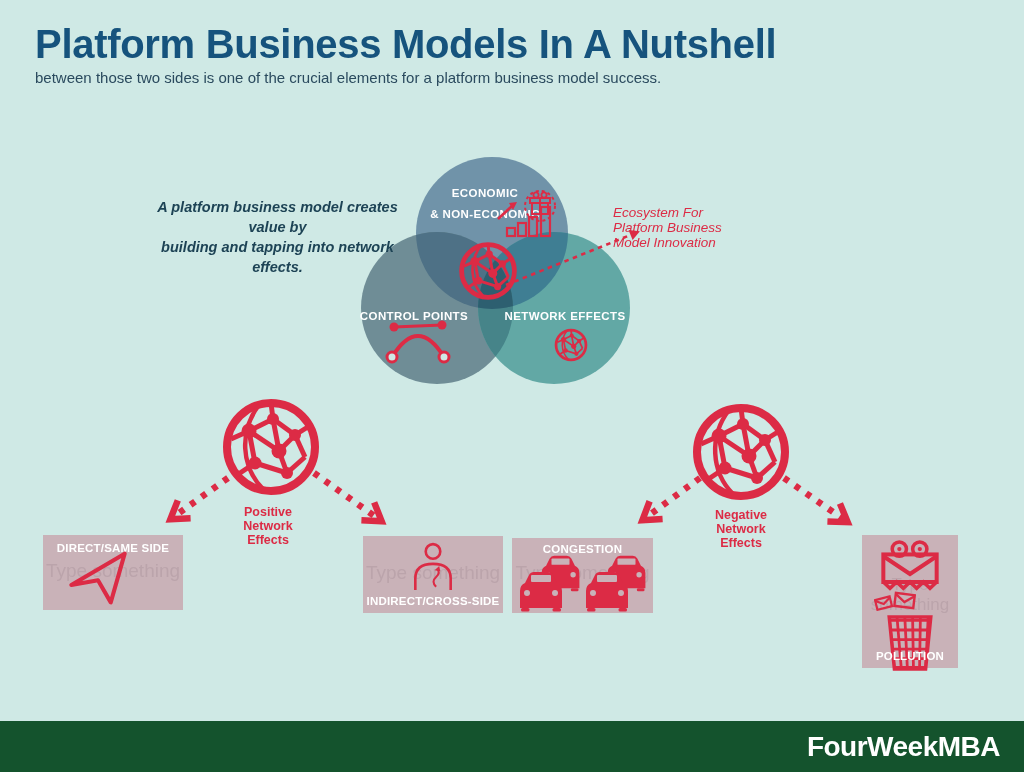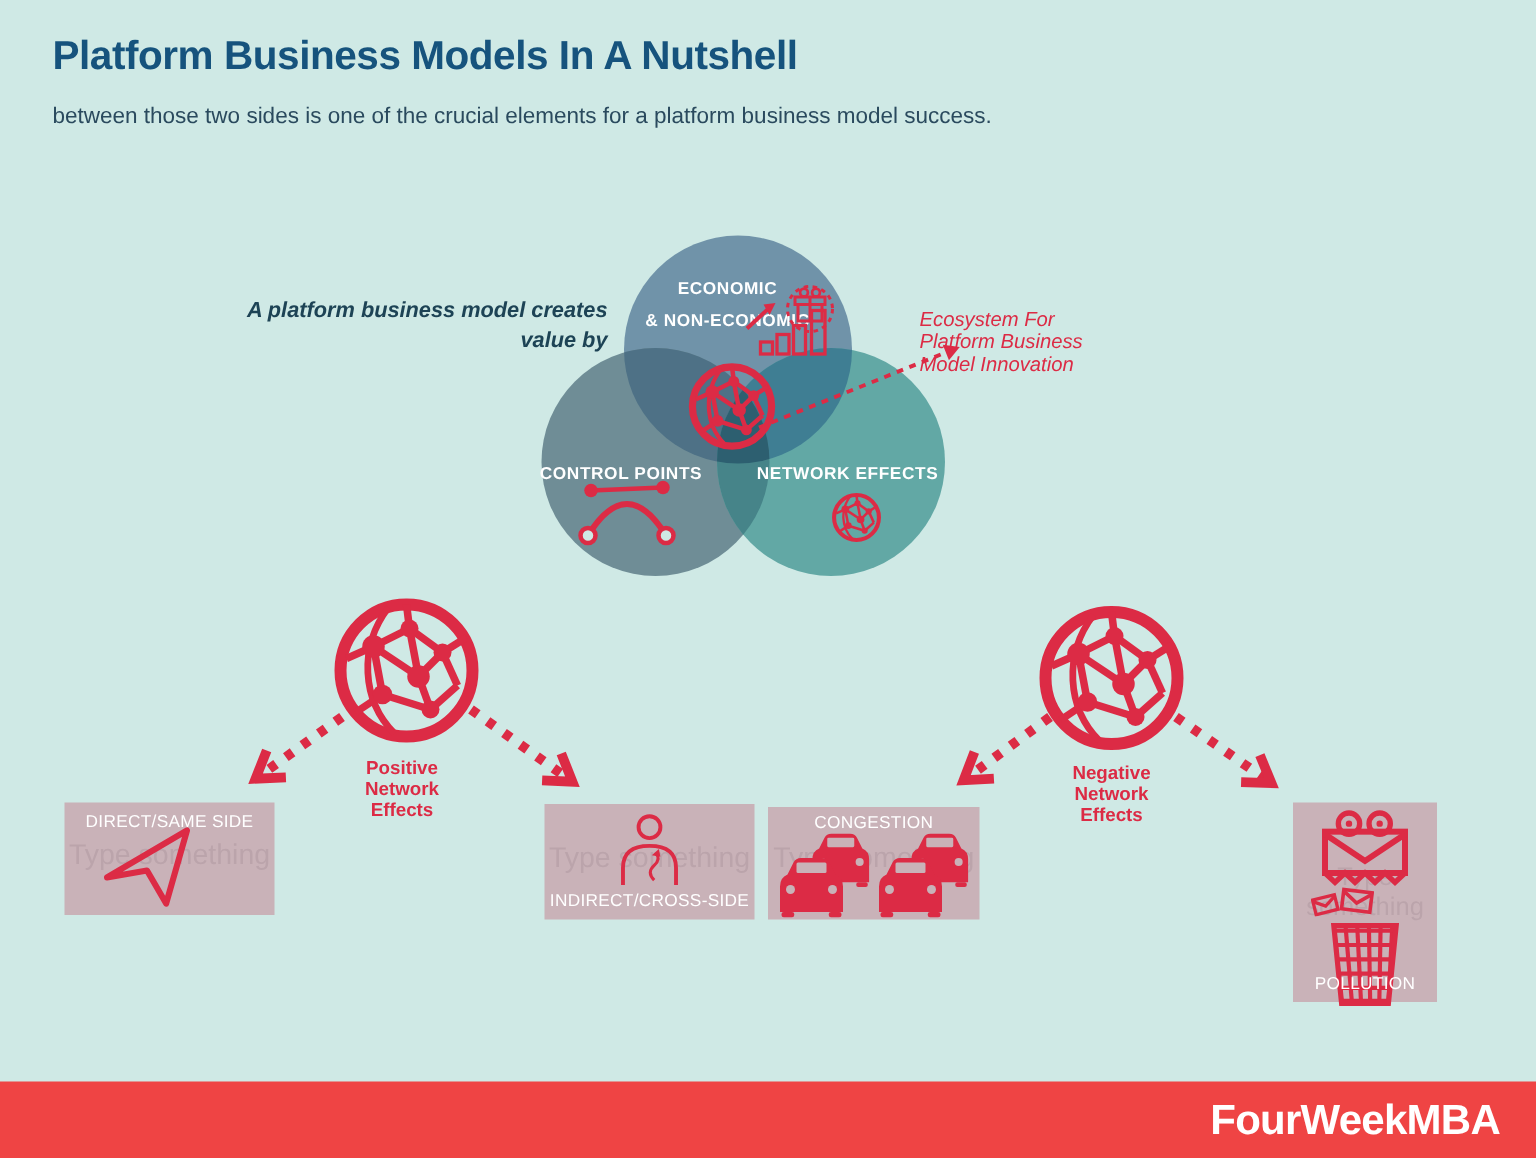--- a/index.html
+++ b/index.html
@@ -1,36 +1,36 @@
 <!DOCTYPE html>
 <html><head>
 <meta charset="utf-8">
 <style>
   html,body{margin:0;padding:0;}
   body{font-family:"Liberation Sans", sans-serif;}
   #canvas{position:relative;width:1024px;height:772px;background:#cfe9e5;overflow:hidden;}
   .abs{position:absolute;}
 
-  .title{left:35px;top:22px;font-size:27px;font-weight:bold;color:#16537d;letter-spacing:-0.3px;}
+  .title{left:35px;top:22px;font-size:40px;font-weight:bold;color:#16537d;letter-spacing:-0.3px;}
   .intro{left:35px;top:66px;width:780px;font-size:15px;line-height:23px;color:#2a4a5e;}
 
   .venn-label{color:#ffffff;font-weight:bold;font-size:11.5px;letter-spacing:0.4px;text-align:center;line-height:21px;}
-  .ann-left{left:150px;top:197px;width:255px;text-align:right;font-size:14.5px;line-height:20px;
+  .ann-left{left:150px;top:197px;width:255px;text-align:center;font-size:14.5px;line-height:20px;
             font-style:italic;font-weight:bold;color:#1d4355;}
   .ann-right{left:613px;top:205px;width:155px;text-align:left;font-size:13.5px;line-height:15px;
              font-style:italic;font-weight:normal;color:#dc2b45;}
 
   .ne-label{width:140px;text-align:center;font-size:12.5px;line-height:14px;font-weight:bold;color:#dc2b45;}
 
   .ibox{background:#c9b2b8;}
   .ibox .blabel{position:absolute;left:0;width:100%;text-align:center;color:#ffffff;
-                font-weight:normal;font-size:11.5px;letter-spacing:0.2px;}
+                font-weight:bold;font-size:11.5px;letter-spacing:0.2px;}
   .ghost{position:absolute;width:100%;text-align:center;color:#a8919a;opacity:0.42;font-size:19px;}
 
-  .footer-bar{left:0;top:721px;width:1024px;height:51px;background:#ef4444;}
+  .footer-bar{left:0;top:721px;width:1024px;height:51px;background:#14532d;}
   .brand{position:absolute;right:24px;top:10px;color:#ffffff;font-weight:bold;font-size:28px;letter-spacing:-0.5px;}
 
   svg{display:block;}
   .overlay{pointer-events:none;}
 </style>
 </head>
 <body>
 
 <div id="canvas">
 
@@ -69,20 +69,21 @@
 
   <div class="abs venn-label" style="left:395px;top:162px;width:180px;margin-top:21px;">
     <div>ECONOMIC</div>
     <div>&amp; NON-ECONOMIC</div>
   </div>
   <div class="abs venn-label" style="left:352px;top:306px;width:124px;">CONTROL POINTS</div>
   <div class="abs venn-label" style="left:495px;top:306px;width:140px;">NETWORK EFFECTS</div>
 
   <div class="abs ann-left">
     <div>A platform business model creates value by</div>
+    <div>building and tapping into network effects.</div>
   </div>
   <div class="abs ann-right">
     <div>Ecosystem For</div>
     <div>Platform Business</div>
     <div>Model Innovation</div>
   </div>
 
   <div class="abs ne-label" style="left:198px;top:505px;">
     <div>Positive</div>
     <div>Network</div>

